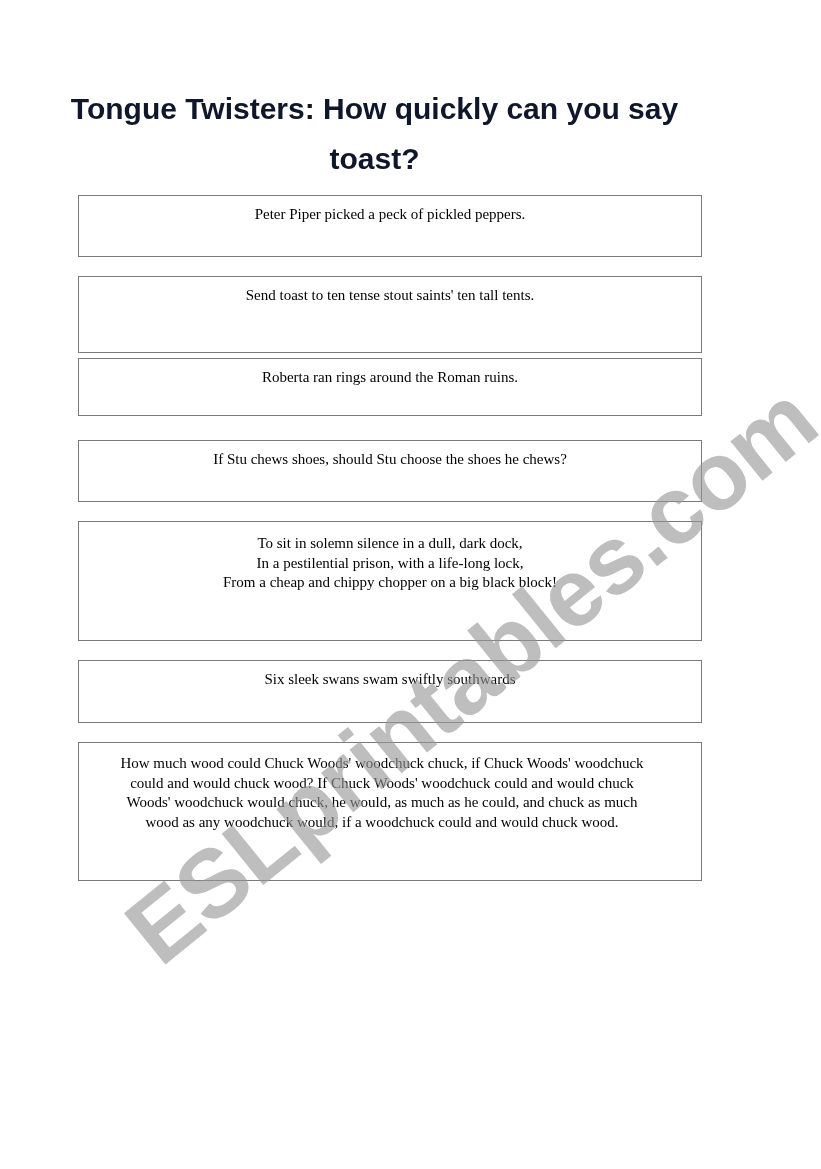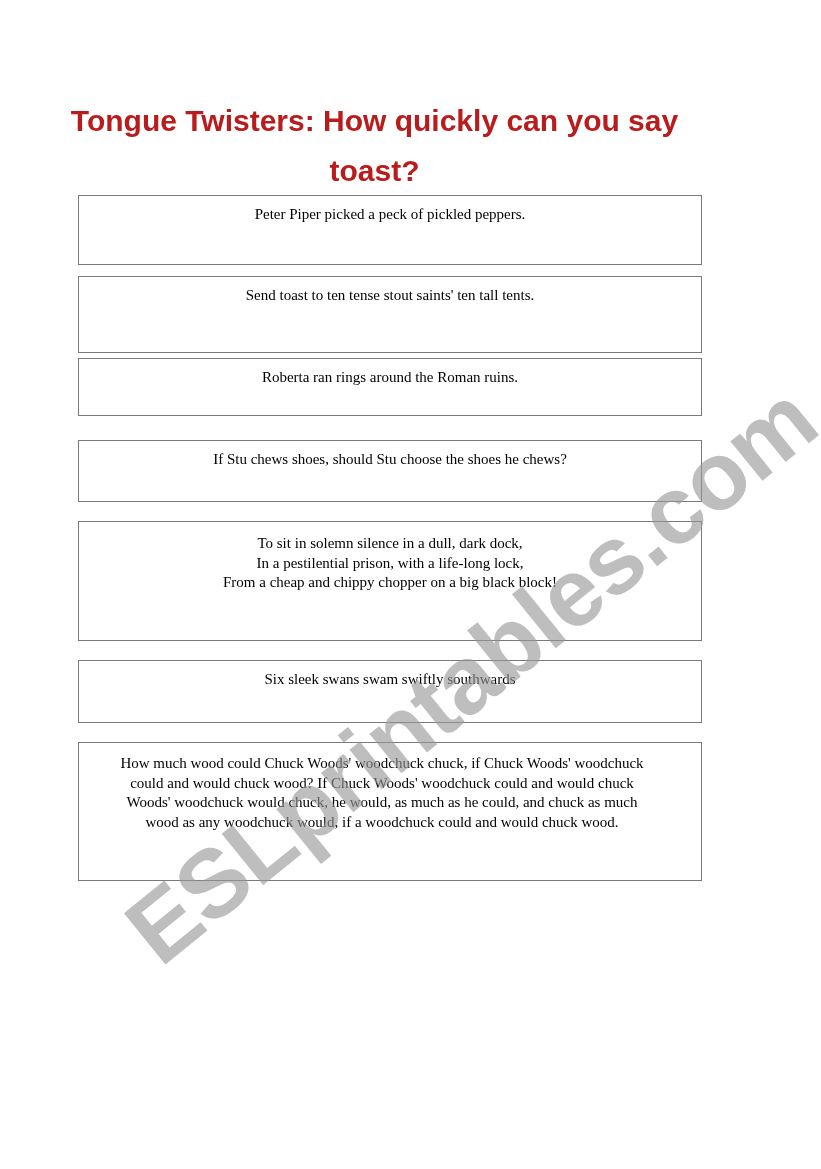--- a/index.html
+++ b/index.html
@@ -1,23 +1,23 @@
 <!DOCTYPE html>
 <html><head>
 <meta charset="utf-8">
 <style>
   html, body { margin: 0; padding: 0; }
   body {
     width: 821px; height: 1169px; background: #ffffff; position: relative; overflow: hidden;
   }
   .title {
-    position: absolute; left: 0; width: 749px; top: 96px;
+    position: absolute; left: 0; width: 749px; top: 84px;
     text-align: center;
     font-family: "Liberation Sans", sans-serif;
-    font-weight: bold; font-size: 30px; line-height: 50px; color: #b91c1c;
+    font-weight: bold; font-size: 30px; line-height: 50px; color: #0f172a;
   }
   .title .line { display: block; }
   .box {
     position: absolute; left: 78px; width: 624px;
     border: 1px solid #7a7a7a;
     box-sizing: border-box;
     background: transparent;
     font-family: "Liberation Serif", serif;
     font-size: 15px; line-height: 19.5px; color: #000;
     text-align: center;
@@ -41,21 +41,21 @@
   }
 </style>
 </head>
 <body>
 
 <div class="title">
   <span class="line">Tongue Twisters: How quickly can you say</span>
   <span class="line">toast?</span>
 </div>
 
-<div class="box" style="top:195px;height:70px;">
+<div class="box" style="top:195px;height:62px;">
   <span class="line">Peter Piper picked a peck of pickled peppers.</span>
 </div>
 
 <div class="box" style="top:276px;height:77px;">
   <span class="line">Send toast to ten tense stout saints' ten tall tents.</span>
 </div>
 
 <div class="box" style="top:358px;height:58px;">
   <span class="line">Roberta ran rings around the Roman ruins.</span>
 </div>

